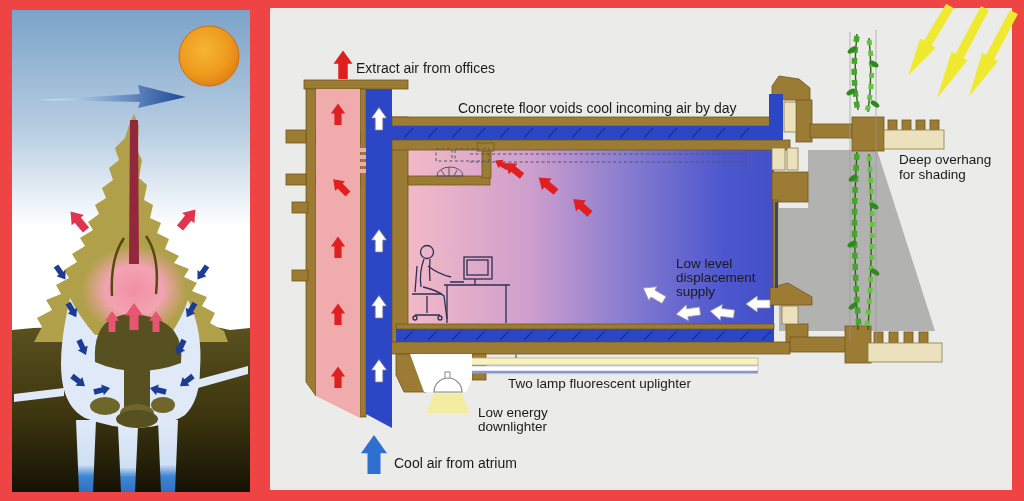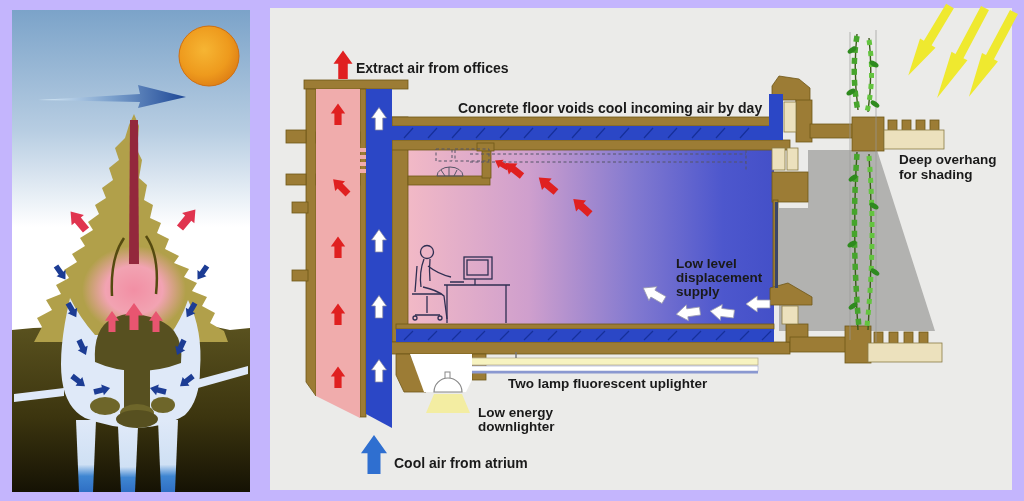--- a/index.html
+++ b/index.html
@@ -1,17 +1,17 @@
 <!DOCTYPE html>
 <html><head>
 <meta charset="utf-8">
 <style>
   html,body{margin:0;padding:0;background:#000;}
-  .stage{position:relative;width:1024px;height:501px;background:#c4b5fd;overflow:hidden;
-         font-family:"Liberation Sans","DejaVu Sans",sans-serif;font-weight:bold;}
+  .stage{position:relative;width:1024px;height:501px;background:#ef4444;overflow:hidden;
+         font-family:"Liberation Sans","DejaVu Sans",sans-serif;}
   svg{display:block}
   svg text{font-family:"Liberation Sans","DejaVu Sans",sans-serif;fill:#1a1a1a;}
 </style>
 </head>
 <body>
 
 <div class="stage">
 <svg width="1024" height="501" viewBox="0 0 1024 501">
   <defs>
     <linearGradient id="skyGrad" x1="0" y1="0" x2="0" y2="1">

